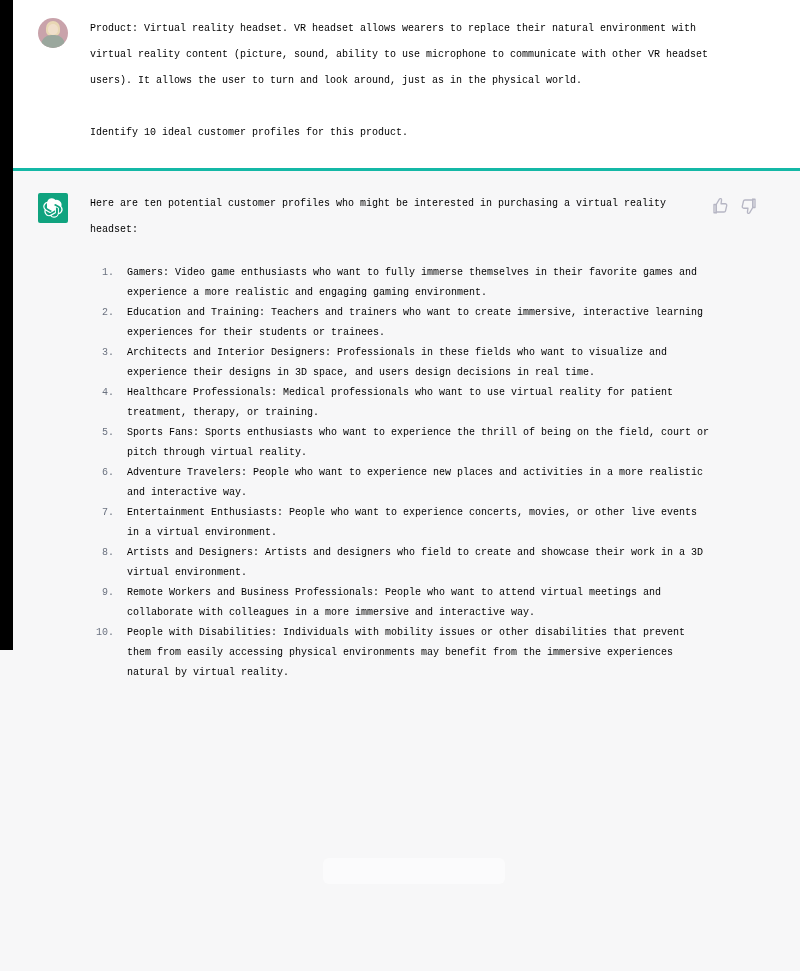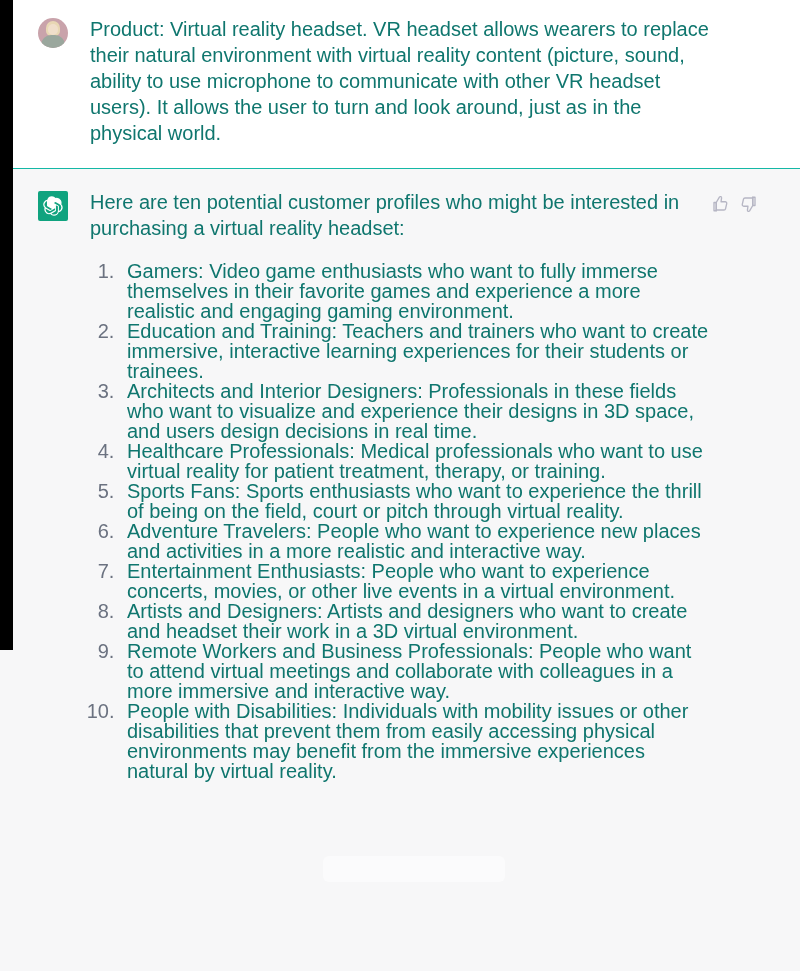--- a/index.html
+++ b/index.html
@@ -51,21 +51,21 @@
   }
 
   .msg-user {
     background: #ffffff;
     padding-top: 16px;
     padding-bottom: 22px;
   }
 
   .msg-assistant {
     background: #f7f7f8;
-    border-top: 1px solid #14b8a6;
+    border-top: 3px solid #14b8a6;
     padding-top: 20px;
     padding-bottom: 30px;
     position: relative;
   }
 
   .msg-inner {
     display: flex;
     width: 100%;
     padding-left: 38px;
     padding-right: 30px;
@@ -118,23 +118,24 @@
     display: flex;
     align-items: center;
     justify-content: center;
   }
   .avatar-assistant svg { display: block; }
 
   .content-col {
     flex: 1 1 auto;
     min-width: 0;
     max-width: 620px;
-    font-size: 20px;
+    font-size: 10px;
     line-height: 26px;
-    color: #0f766e;
+    color: #000000;
+    font-family: Liberation Mono, monospace;
   }
 
   .content-col p {
     margin: 0 0 0 0;
     line-height: 26px;
   }
 
   .content-col p + p {
     margin-top: 26px;
   }
@@ -204,20 +205,21 @@
       <div class="msg-inner">
         <div class="avatar-col">
           <div class="avatar-user">
             <div class="hair"></div>
             <div class="face"></div>
             <div class="body"></div>
           </div>
         </div>
         <div class="content-col">
           <p class="tight">Product: Virtual reality headset. VR headset allows wearers to replace their natural environment with virtual reality content (picture, sound, ability to use microphone to communicate with other VR headset users). It allows the user to turn and look around, just as in the physical world.</p>
+          <p class="tight">Identify 10 ideal customer profiles for this product.</p>
         </div>
       </div>
     </div>
 
     <div class="msg msg-assistant">
 
       <div class="feedback">
         <span class="fb-btn">
           <svg viewBox="0 0 24 24" width="18" height="18" fill="none" stroke="currentColor" stroke-width="1.8" stroke-linecap="round" stroke-linejoin="round">
             <path d="M7 10v11"></path>
@@ -247,21 +249,21 @@
           <p>Here are ten potential customer profiles who might be interested in purchasing a virtual reality headset:</p>
 
           <ol class="profiles">
             <li>Gamers: Video game enthusiasts who want to fully immerse themselves in their favorite games and experience a more realistic and engaging gaming environment.</li>
             <li>Education and Training: Teachers and trainers who want to create immersive, interactive learning experiences for their students or trainees.</li>
             <li>Architects and Interior Designers: Professionals in these fields who want to visualize and experience their designs in 3D space, and users design decisions in real time.</li>
             <li>Healthcare Professionals: Medical professionals who want to use virtual reality for patient treatment, therapy, or training.</li>
             <li>Sports Fans: Sports enthusiasts who want to experience the thrill of being on the field, court or pitch through virtual reality.</li>
             <li>Adventure Travelers: People who want to experience new places and activities in a more realistic and interactive way.</li>
             <li>Entertainment Enthusiasts: People who want to experience concerts, movies, or other live events in a virtual environment.</li>
-            <li>Artists and Designers: Artists and designers who want to create and headset their work in a 3D virtual environment.</li>
+            <li>Artists and Designers: Artists and designers who field to create and showcase their work in a 3D virtual environment.</li>
             <li>Remote Workers and Business Professionals: People who want to attend virtual meetings and collaborate with colleagues in a more immersive and interactive way.</li>
             <li>People with Disabilities: Individuals with mobility issues or other disabilities that prevent them from easily accessing physical environments may benefit from the immersive experiences natural by virtual reality.</li>
           </ol>
 
         </div>
       </div>
 
       <div class="ghost-box"></div>
     </div>
 

